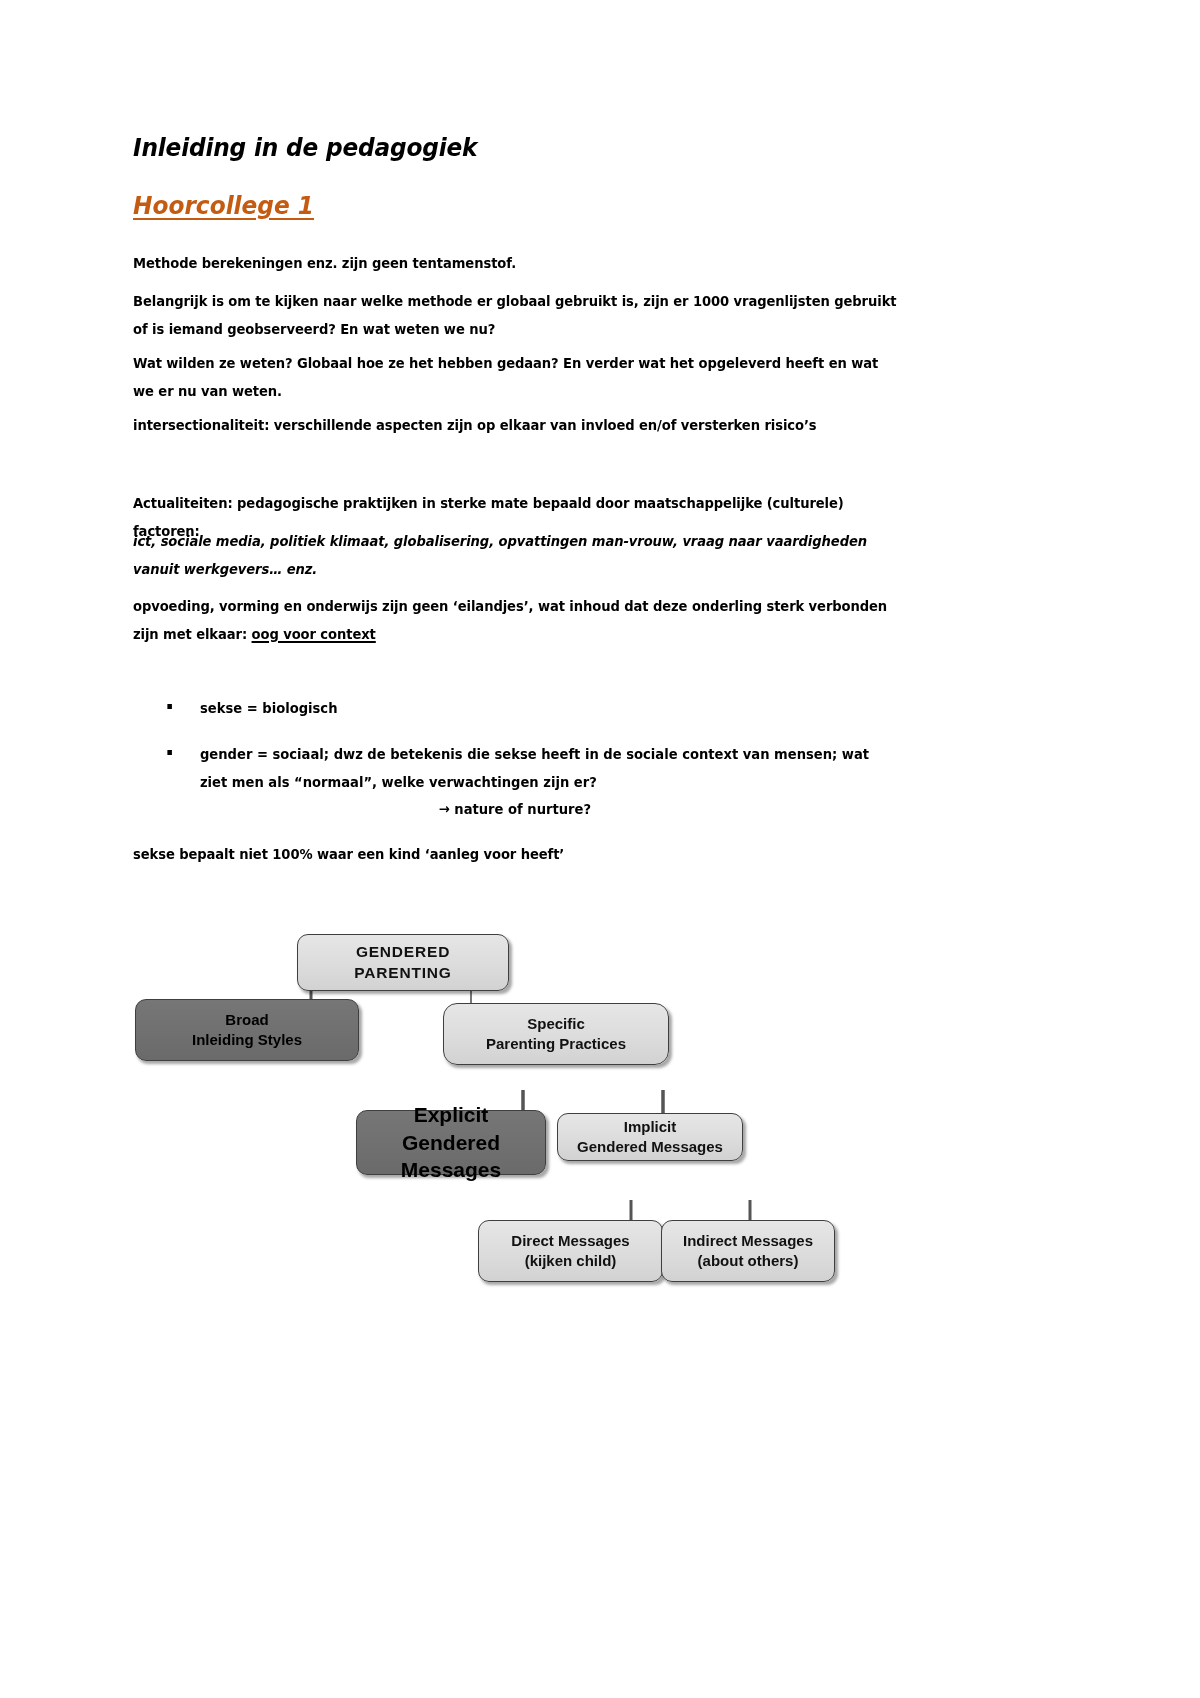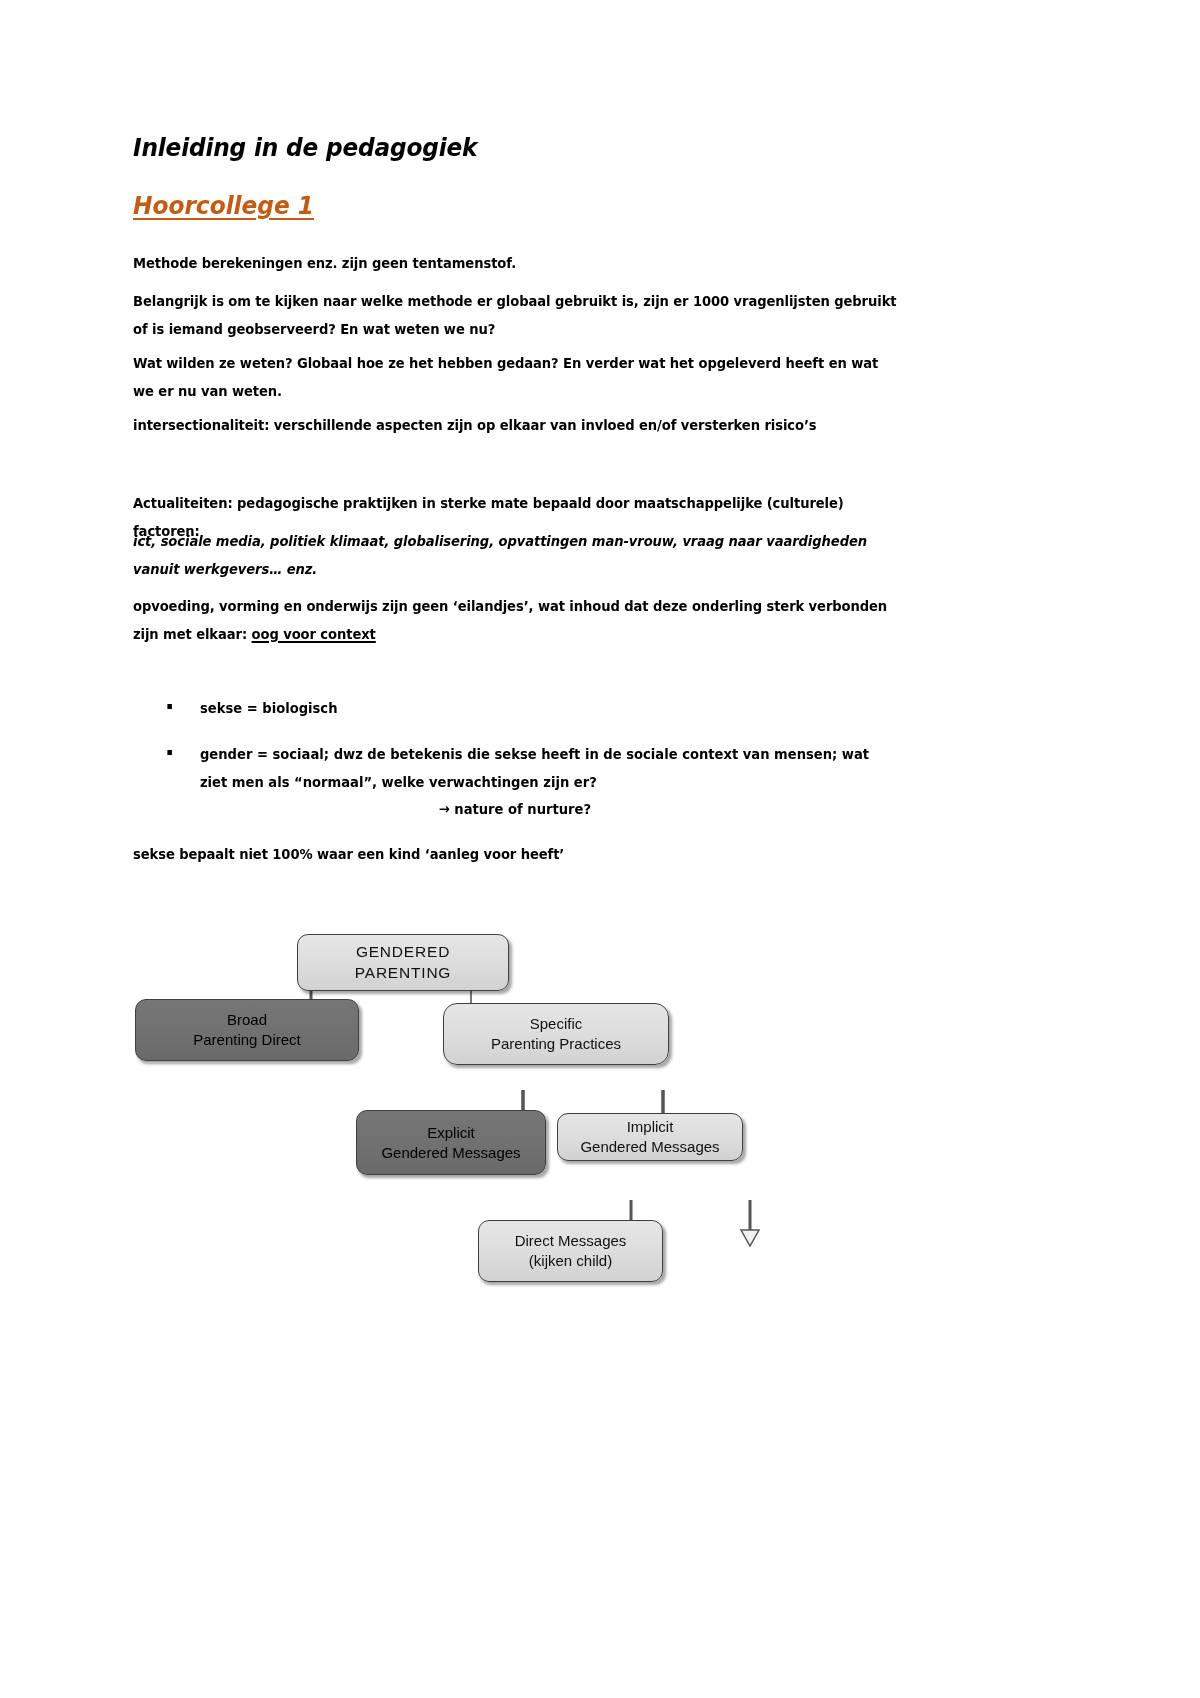--- a/index.html
+++ b/index.html
@@ -130,21 +130,21 @@
   .node {
     position: absolute;
     box-sizing: border-box;
     border: 1.5px solid #3f3f3f;
     border-radius: 11px;
     display: flex;
     align-items: center;
     justify-content: center;
     text-align: center;
     font-family: "Liberation Sans", sans-serif;
-    font-weight: normal;
+    font-weight: bold;
     color: #111111;
     box-shadow: 2.5px 3px 3px rgba(0,0,0,0.35);
     line-height: 1.32;
     padding: 2px 18px;
   }
   .node.light {
     background: linear-gradient(180deg, #e6e6e6 0%, #dcdcdc 55%, #d2d2d2 100%);
     color: #111;
   }
   .node.dark {
@@ -231,48 +231,54 @@
         </g>
       </svg>
 
       <div class="node light" style="left:164px;top:-1px;width:212px;height:57px;font-size:15.5px;letter-spacing:0.8px;">
         <span>GENDERED PARENTING</span>
       </div>
 
       <div class="node dark" style="left:2px;top:64px;width:224px;height:62px;font-size:15px;justify-content:center;">
         <span>
           <span>Broad</span><br>
-          <span>Parenting Direct</span>
+          <span>Inleiding Styles</span>
         </span>
       </div>
 
       <div class="node light" style="left:310px;top:68px;width:226px;height:62px;font-size:15px;border-radius:14px;">
         <span>
           <span>Specific</span><br>
           <span>Parenting Practices</span>
         </span>
       </div>
 
-      <div class="node dark" style="left:223px;top:175px;width:190px;height:65px;font-size:15px;">
+      <div class="node dark" style="left:223px;top:175px;width:190px;height:65px;font-size:21px;">
         <span>
           <span>Explicit</span><br>
           <span>Gendered Messages</span>
         </span>
       </div>
 
       <div class="node light" style="left:424px;top:178px;width:186px;height:48px;font-size:15px;">
         <span>
           <span>Implicit</span><br>
           <span>Gendered Messages</span>
         </span>
       </div>
 
       <div class="node light" style="left:345px;top:285px;width:185px;height:62px;font-size:15px;">
         <span>
           <span>Direct  Messages</span><br>
           <span>(kijken child)</span>
         </span>
       </div>
 
+      <div class="node light" style="left:528px;top:285px;width:174px;height:62px;font-size:15px;">
+        <span>
+          <span>Indirect Messages</span><br>
+          <span>(about others)</span>
+        </span>
+      </div>
 
     </div>
   </div>
 </div>
 
 </body></html>

